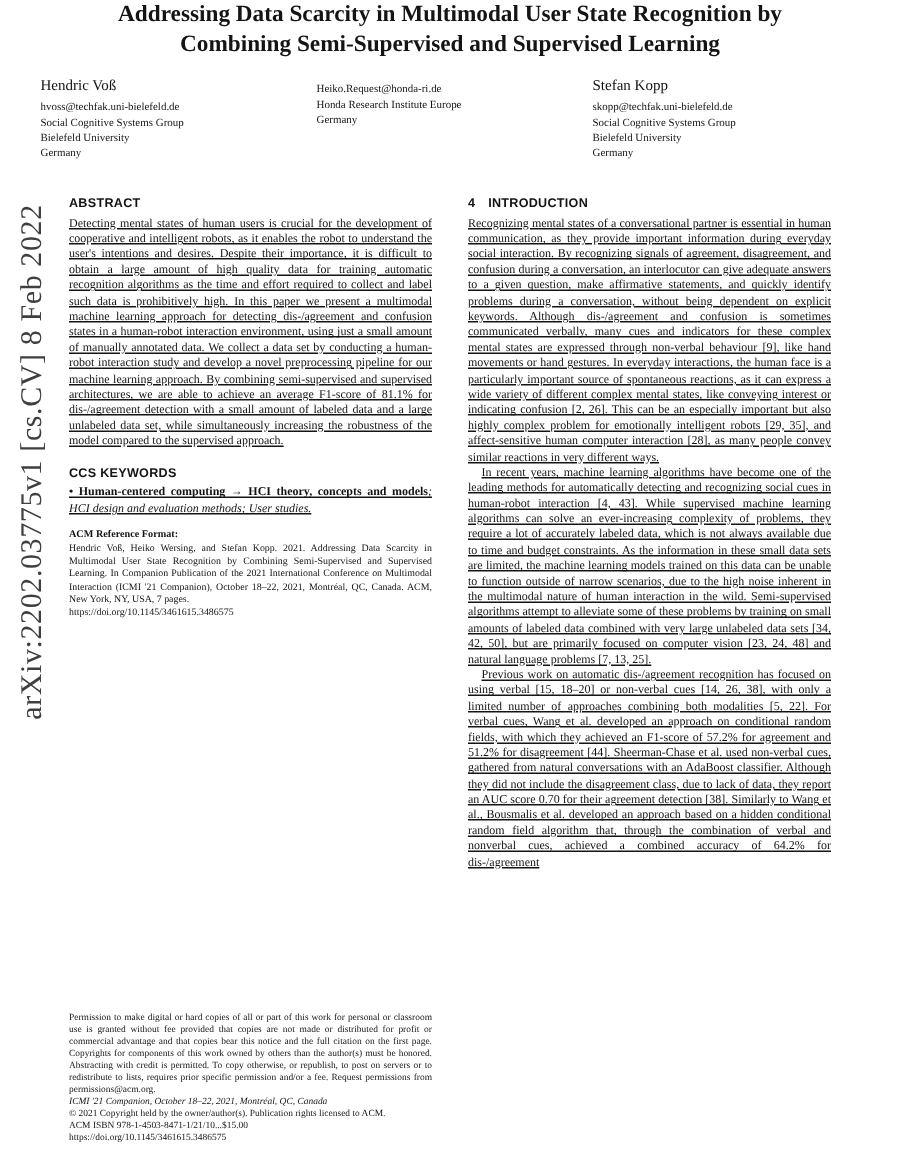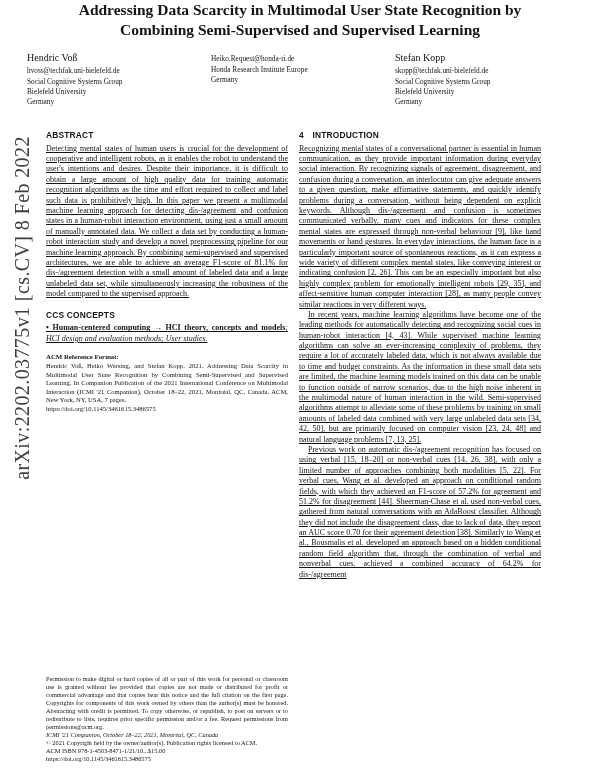--- a/index.html
+++ b/index.html
@@ -43,21 +43,21 @@
   .author { width: 178px; }
   .author-name { font-size: 10px; line-height: 1.2; }
   .author-details {
     margin-top: 2px;
     font-size: 7.3px;
     line-height: 1.42;
     white-space: pre-line;
   }
   .columns {
     display: flex;
-    gap: 11px;
+    gap: 24px;
     padding: 0 46px;
     margin-top: 22px;
   }
   .col {
     width: 242px;
     font-size: 8px;
     line-height: 1.3;
     text-align: justify;
   }
   .sec-heading {
@@ -128,21 +128,21 @@
       </div>
     </div>
   </header>
 
   <div class="columns">
 
     <div class="col col-left">
       <h2 class="sec-heading first">ABSTRACT</h2>
       <p class="para">Detecting mental states of human users is crucial for the development of cooperative and intelligent robots, as it enables the robot to understand the user's intentions and desires. Despite their importance, it is difficult to obtain a large amount of high quality data for training automatic recognition algorithms as the time and effort required to collect and label such data is prohibitively high. In this paper we present a multimodal machine learning approach for detecting dis-/agreement and confusion states in a human-robot interaction environment, using just a small amount of manually annotated data. We collect a data set by conducting a human-robot interaction study and develop a novel preprocessing pipeline for our machine learning approach. By combining semi-supervised and supervised architectures, we are able to achieve an average F1-score of 81.1% for dis-/agreement detection with a small amount of labeled data and a large unlabeled data set, while simultaneously increasing the robustness of the model compared to the supervised approach.</p>
 
-      <h2 class="sec-heading">CCS CONCEPTS</h2>
+      <h2 class="sec-heading">CCS KEYWORDS</h2>
       <p class="para"><span class="ccs-bold">• Human-centered computing → HCI theory, concepts and models</span><span class="ccs-italic">; HCI design and evaluation methods; User studies.</span></p>
 
 
       <div class="acm-ref">
         <span class="acm-ref-heading">ACM Reference Format:</span>
         <span>Hendric Voß, Heiko Wersing, and Stefan Kopp. 2021. Addressing Data Scarcity in Multimodal User State Recognition by Combining Semi-Supervised and Supervised Learning. In Companion Publication of the 2021 International Conference on Multimodal Interaction (ICMI '21 Companion), October 18–22, 2021, Montréal, QC, Canada. ACM, New York, NY, USA, 7 pages.</span>
         <span class="doi-line">https://doi.org/10.1145/3461615.3486575</span>
       </div>
     </div>
 

